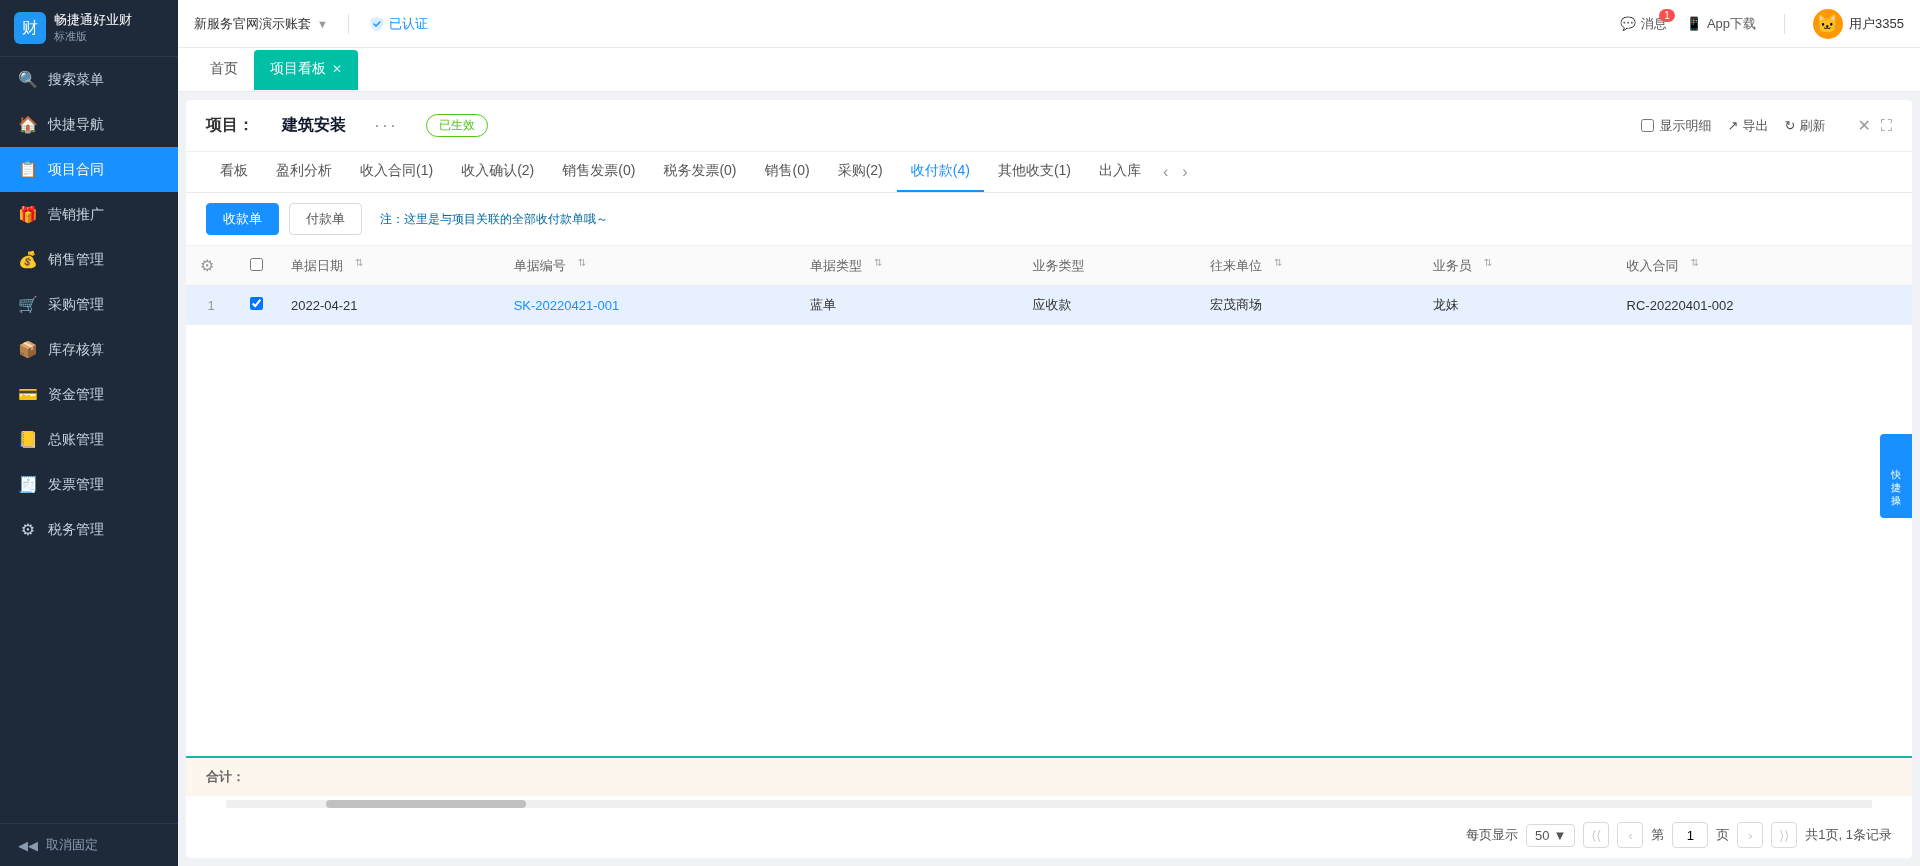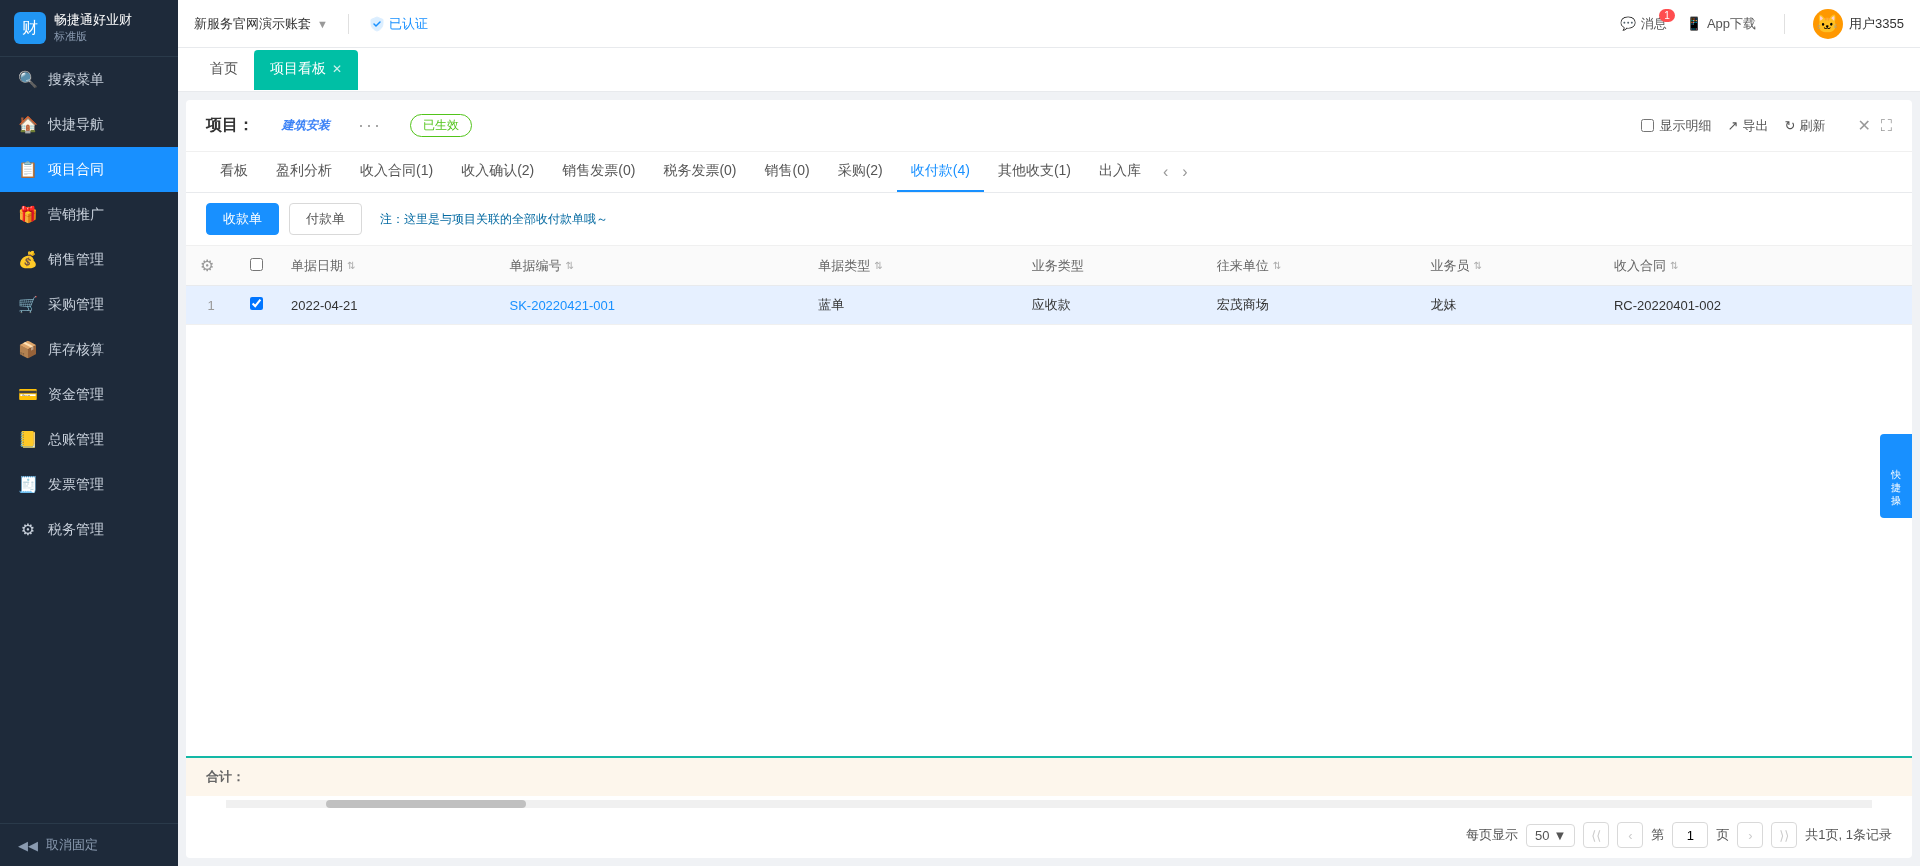--- a/index.html
+++ b/index.html
@@ -309,22 +309,22 @@
     thead th {
       padding: 10px 14px;
       text-align: left;
       color: #666;
       font-weight: normal;
       font-size: 13px;
       white-space: nowrap;
     }
     .th-sortable {
       display: flex;
-      align-items: center;
-      gap: 4px;
+      align-items: flex-start;
+      gap: 12px;
       cursor: pointer;
     }
     .sort-icon { color: #aaa; font-size: 10px; }
     tbody tr { border-bottom: 1px solid #f0f0f0; }
     tbody tr.row-selected { background: #e6f0ff; }
     tbody td {
       padding: 10px 14px;
       color: #333;
       font-size: 13px;
     }
@@ -527,21 +527,21 @@
     <div class="tab active">
       <span>项目看板</span>
       <span class="tab-close">✕</span>
     </div>
   </div>
 
   <div class="content">
 
     <div class="project-header">
       <span style="font-size:16px;font-weight:bold;color:#333;">项目：</span>
-      <span style="font-size:12px;font-weight:bold;color:#3b82f6;font-style:italic;">建筑安装</span>
+      <span style="font-size:16px;font-weight:bold;color:#0f172a;">建筑安装</span>
       <span class="project-dots">···</span>
       <span class="project-status">已生效</span>
       <div class="project-actions">
         <label class="checkbox-label">
           <input type="checkbox" style="cursor: pointer;">
           <span>显示明细</span>
         </label>
         <div class="project-action-btn">
           <span>↗</span>
           <span>导出</span>

